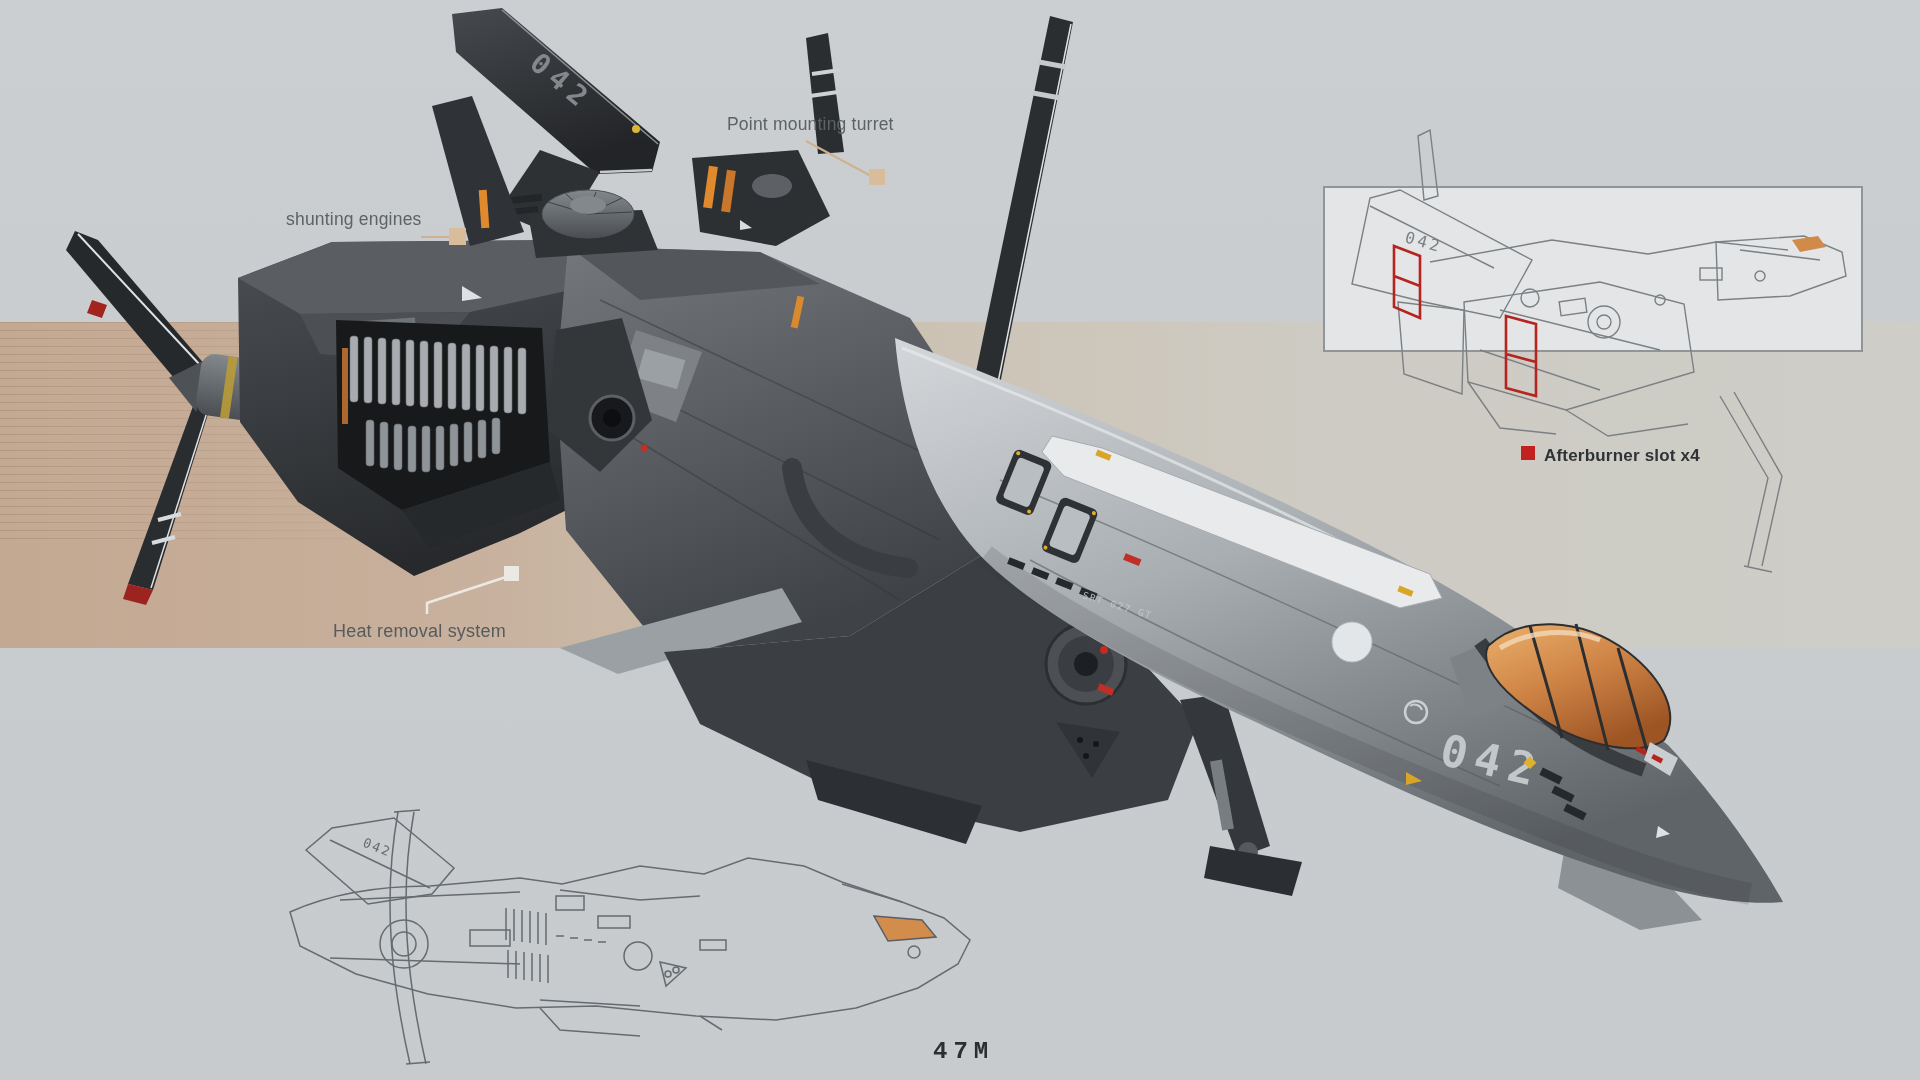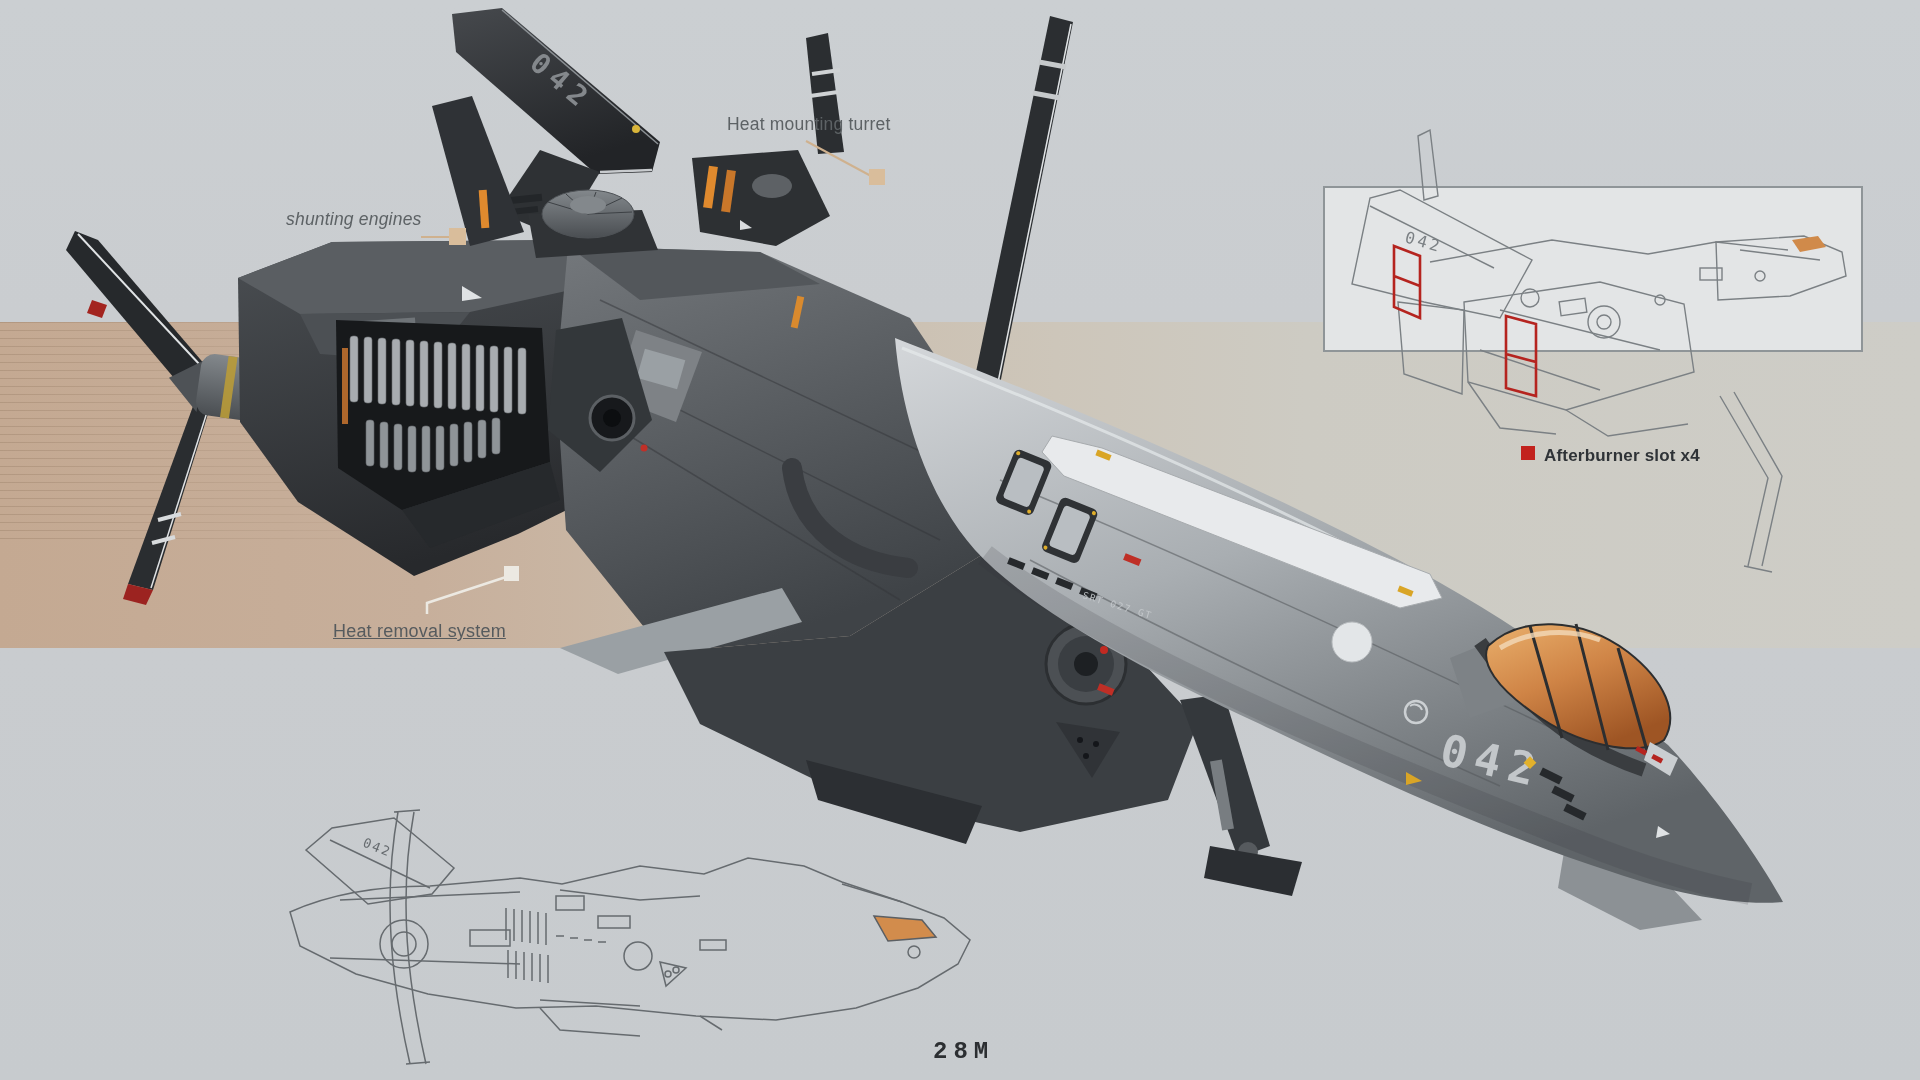--- a/index.html
+++ b/index.html
@@ -24,21 +24,21 @@
     background:linear-gradient(180deg,#c9cccf 0%,#c7cbce 100%);
   }
   
   .bp-panel{
     position:absolute;left:1323px;top:186px;width:540px;height:166px;
     background:#e3e5e6;border:2px solid #8f9598;box-sizing:border-box;
   }
   svg.art{position:absolute;left:0;top:0;}
   
   .callout{position:absolute;color:#5d6265;font-size:17.5px;letter-spacing:.2px;white-space:nowrap;}
-  .callout.heat{font-size:18px;color:#565b5e;text-decoration:underline;}
+  .callout.heat{font-size:18px;color:#565b5e;}
   .legend{position:absolute;left:1521px;top:446px;display:flex;gap:9px;}
   .legend .swatch{width:14px;height:14px;background:#c2221d;}
   .legend .legend-text{color:#2f3337;font-size:17px;font-weight:bold;letter-spacing:.2px;white-space:nowrap;}
   .scale-label{
     position:absolute;left:933px;top:1038px;color:#2c2f32;
     font-family:"Liberation Mono","DejaVu Sans Mono",monospace;
     font-size:24px;font-weight:bold;letter-spacing:6px;
   }
 </style>
 </head>
@@ -345,24 +345,24 @@
     <g>
       <path d="M806,141 L871,176" stroke="#cfb18e" stroke-width="2" fill="none"></path>
       <rect x="869" y="169" width="16" height="16" fill="#d9bd9b"></rect>
       <path d="M421,237 L449,237" stroke="#cfb18e" stroke-width="2" fill="none"></path>
       <rect x="449" y="228" width="17" height="17" fill="#d9bd9b"></rect>
       <path d="M427,614 L427,603 L506,577" stroke="#ece9e2" stroke-width="2.5" fill="none"></path>
       <rect x="504" y="566" width="15" height="15" fill="#ece9e2"></rect>
     </g>
   </svg>
 
-  <div class="callout" style="left:727px;top:114px;">Heat mounting turret</div>
-  <div class="callout" style="left:286px;top:209px;font-style:italic;">shunting engines</div>
+  <div class="callout" style="left:727px;top:114px;">Point mounting turret</div>
+  <div class="callout" style="left:286px;top:209px;">shunting engines</div>
   <div class="callout heat" style="left:333px;top:621px;">Heat removal system</div>
 
   <div class="legend">
     <div class="swatch"></div>
     <div class="legend-text">Afterburner slot x4</div>
   </div>
 
-  <div class="scale-label">28M</div>
+  <div class="scale-label">47M</div>
 
 </div>
 
 </body></html>

